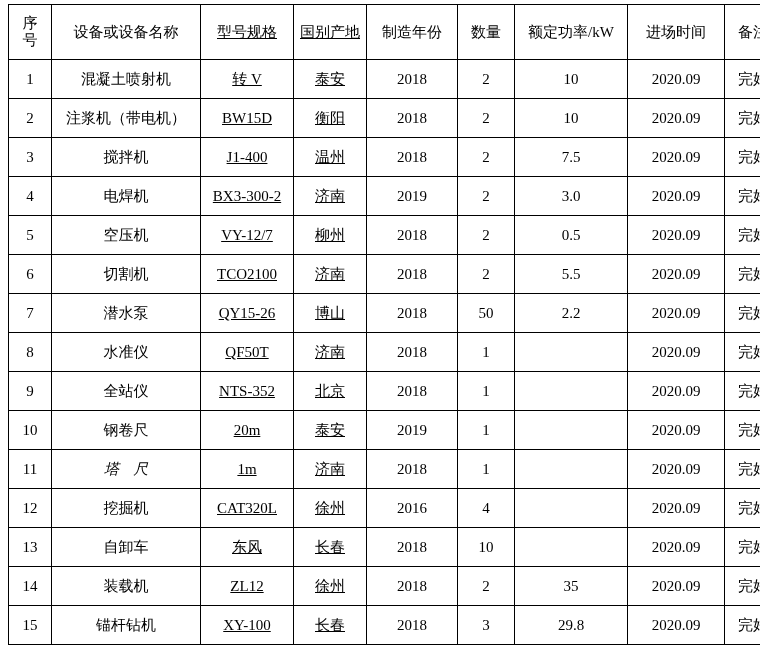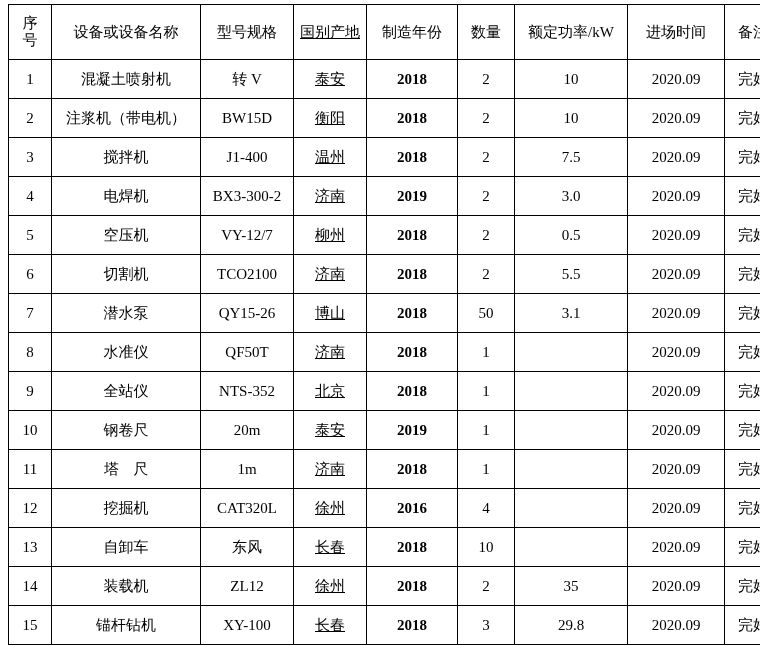--- a/index.html
+++ b/index.html
@@ -36,38 +36,39 @@
     height: 38px;
     white-space: nowrap;
     overflow: hidden;
   }
   table.equip thead th {
     height: 54px;
     font-weight: normal;
   }
   .c0 { width: 42px; }
   .c1 { width: 148px; }
-  .c2 { width: 92px; }
+  .c2 { width: 92px; text-decoration: underline; }
   .c3 { width: 72px; text-decoration: underline; }
-  .c4 { width: 90px; font-weight: bold; }
+  .c4 { width: 90px; }
   .c5 { width: 56px; }
   .c6 { width: 112px; }
   .c7 { width: 96px; }
   .c8 { width: 56px; }
 
   .hdr-stack {
     display: block;
     line-height: 1.15;
   }
   .cell-text {
     display: inline-block;
   }
   .wide-spaced {
     letter-spacing: 0.35em;
     padding-left: 0.35em;
+    font-style: italic;
   }
 </style>
 </head>
 <body>
 
 <div class="sheet">
   <table class="equip">
     <thead>
       <tr>
         <th class="c0">
@@ -151,21 +152,21 @@
         <td class="c7">2020.09</td>
         <td class="c8">完好</td>
       </tr>
       <tr>
         <td class="c0">7</td>
         <td class="c1">潜水泵</td>
         <td class="c2">QY15-26</td>
         <td class="c3">博山</td>
         <td class="c4">2018</td>
         <td class="c5">50</td>
-        <td class="c6">3.1</td>
+        <td class="c6">2.2</td>
         <td class="c7">2020.09</td>
         <td class="c8">完好</td>
       </tr>
       <tr>
         <td class="c0">8</td>
         <td class="c1">水准仪</td>
         <td class="c2">QF50T</td>
         <td class="c3">济南</td>
         <td class="c4">2018</td>
         <td class="c5">1</td>

